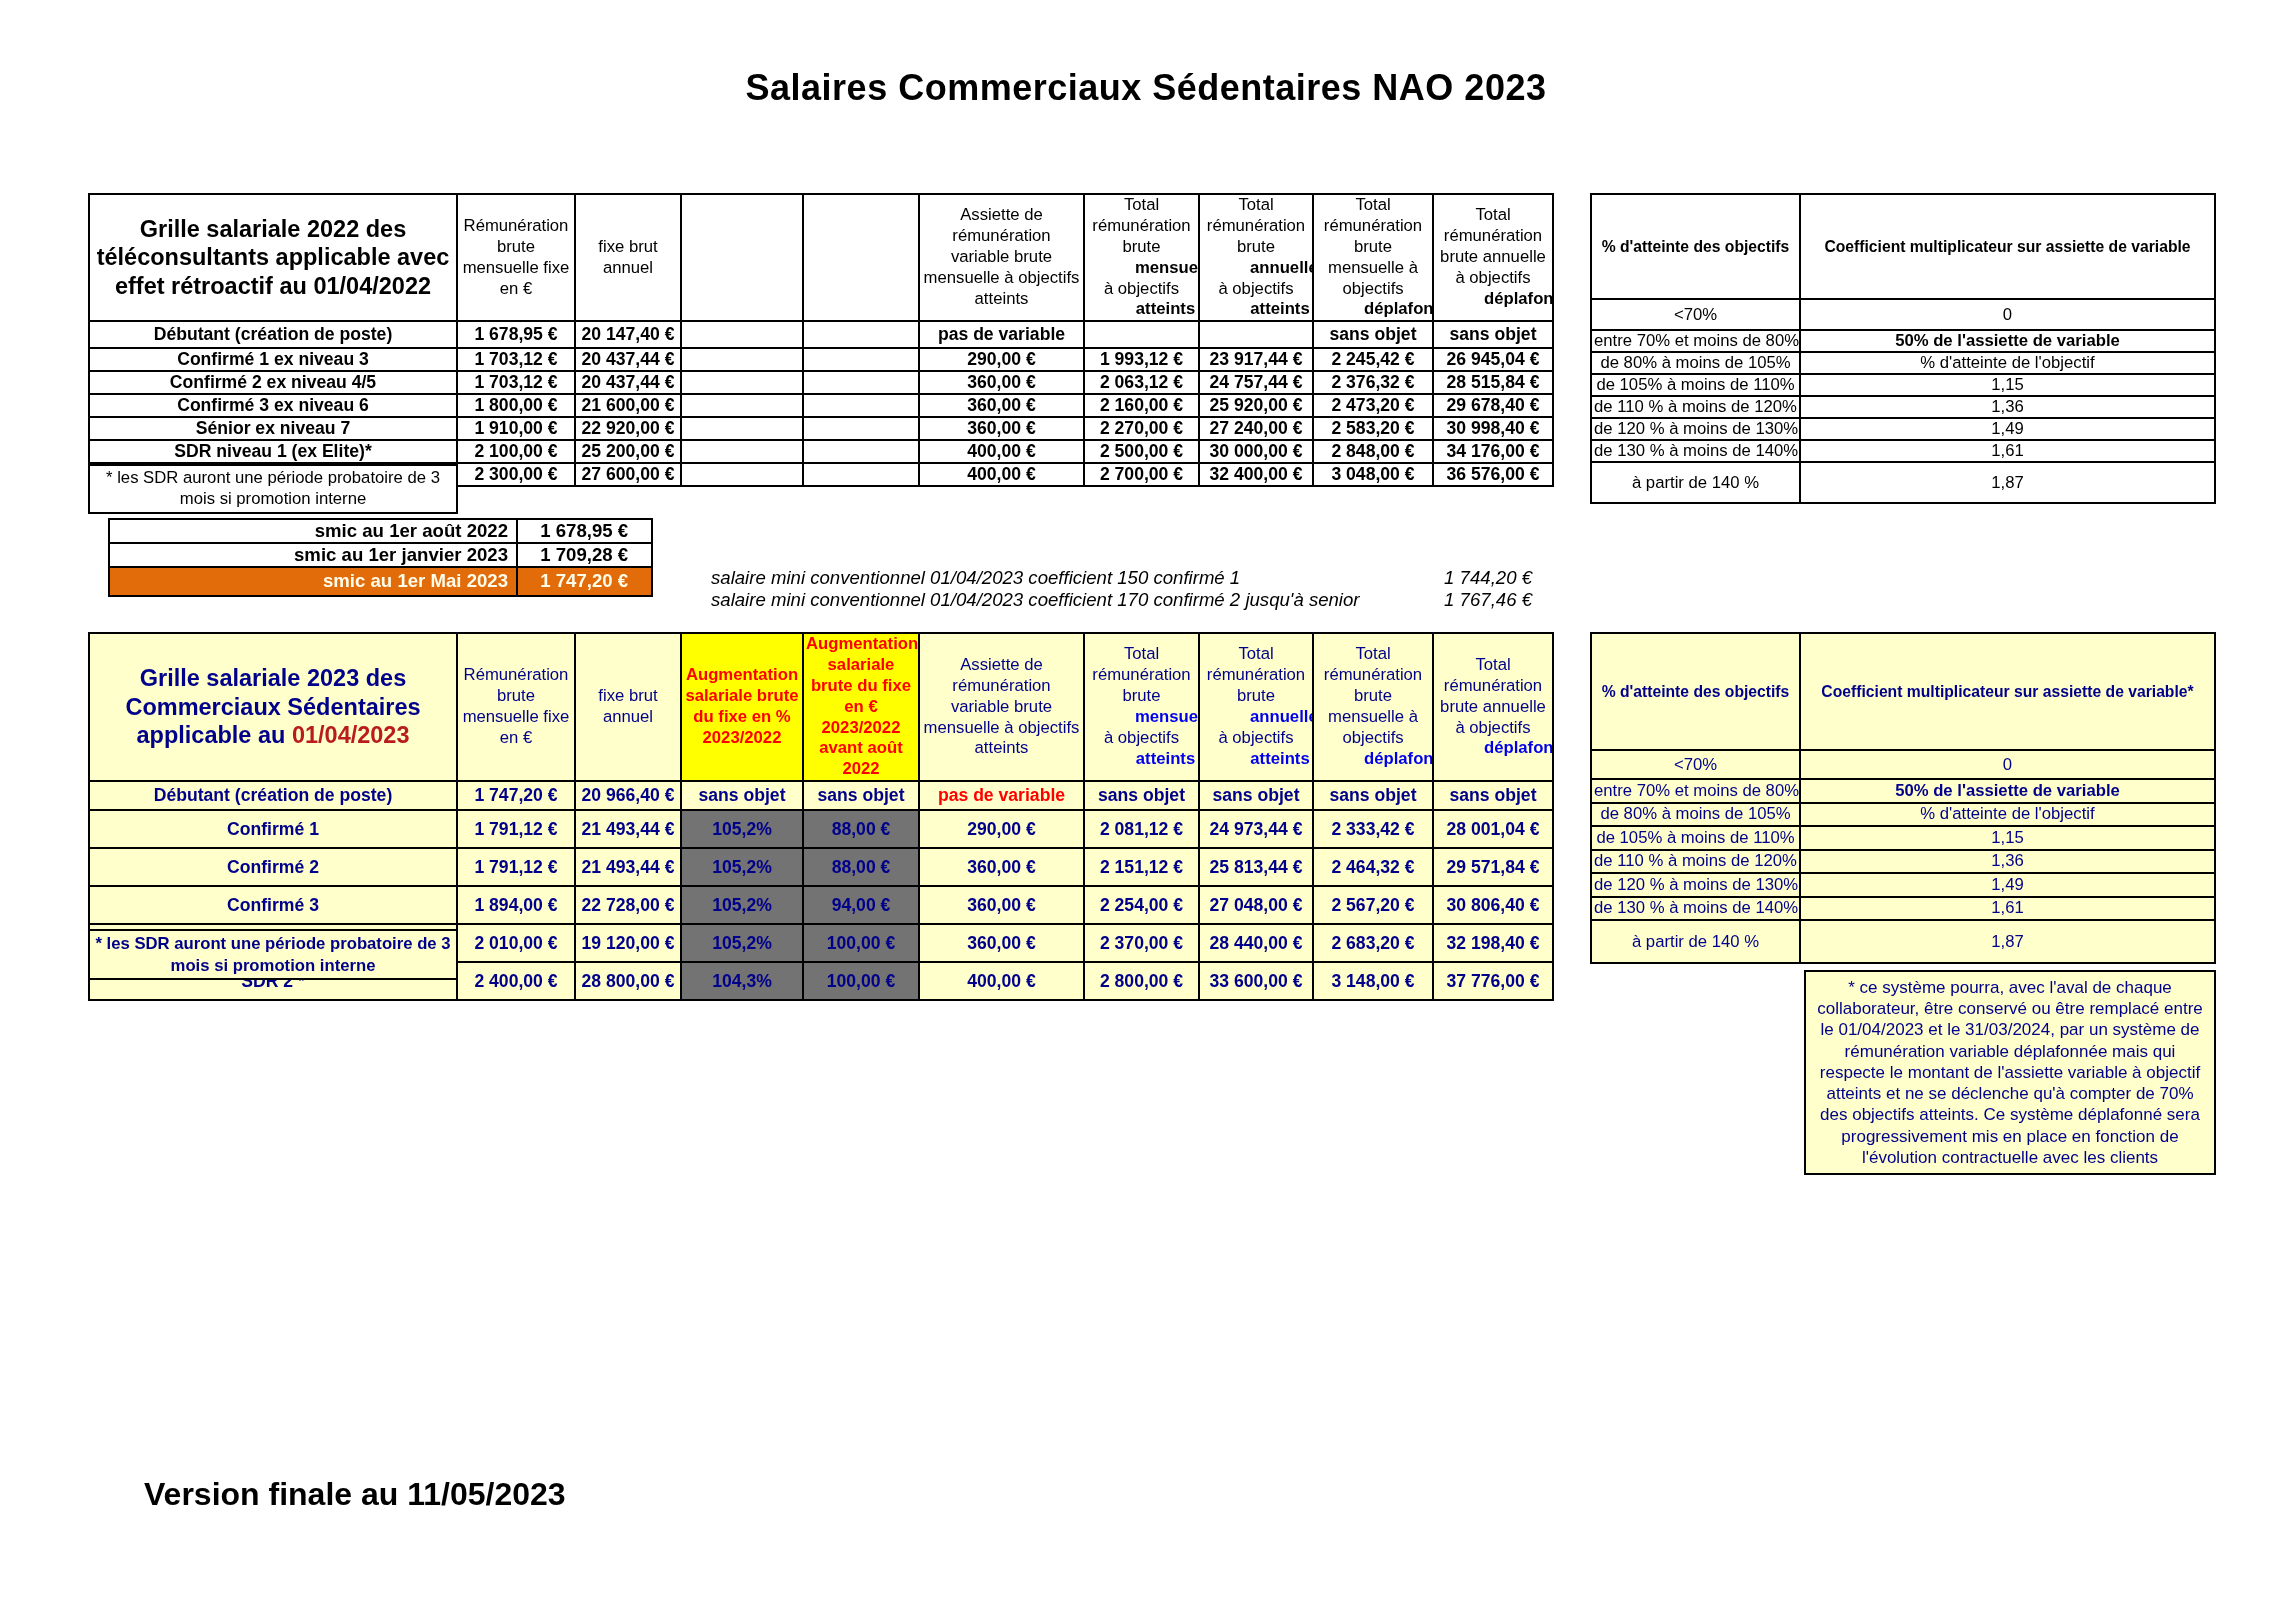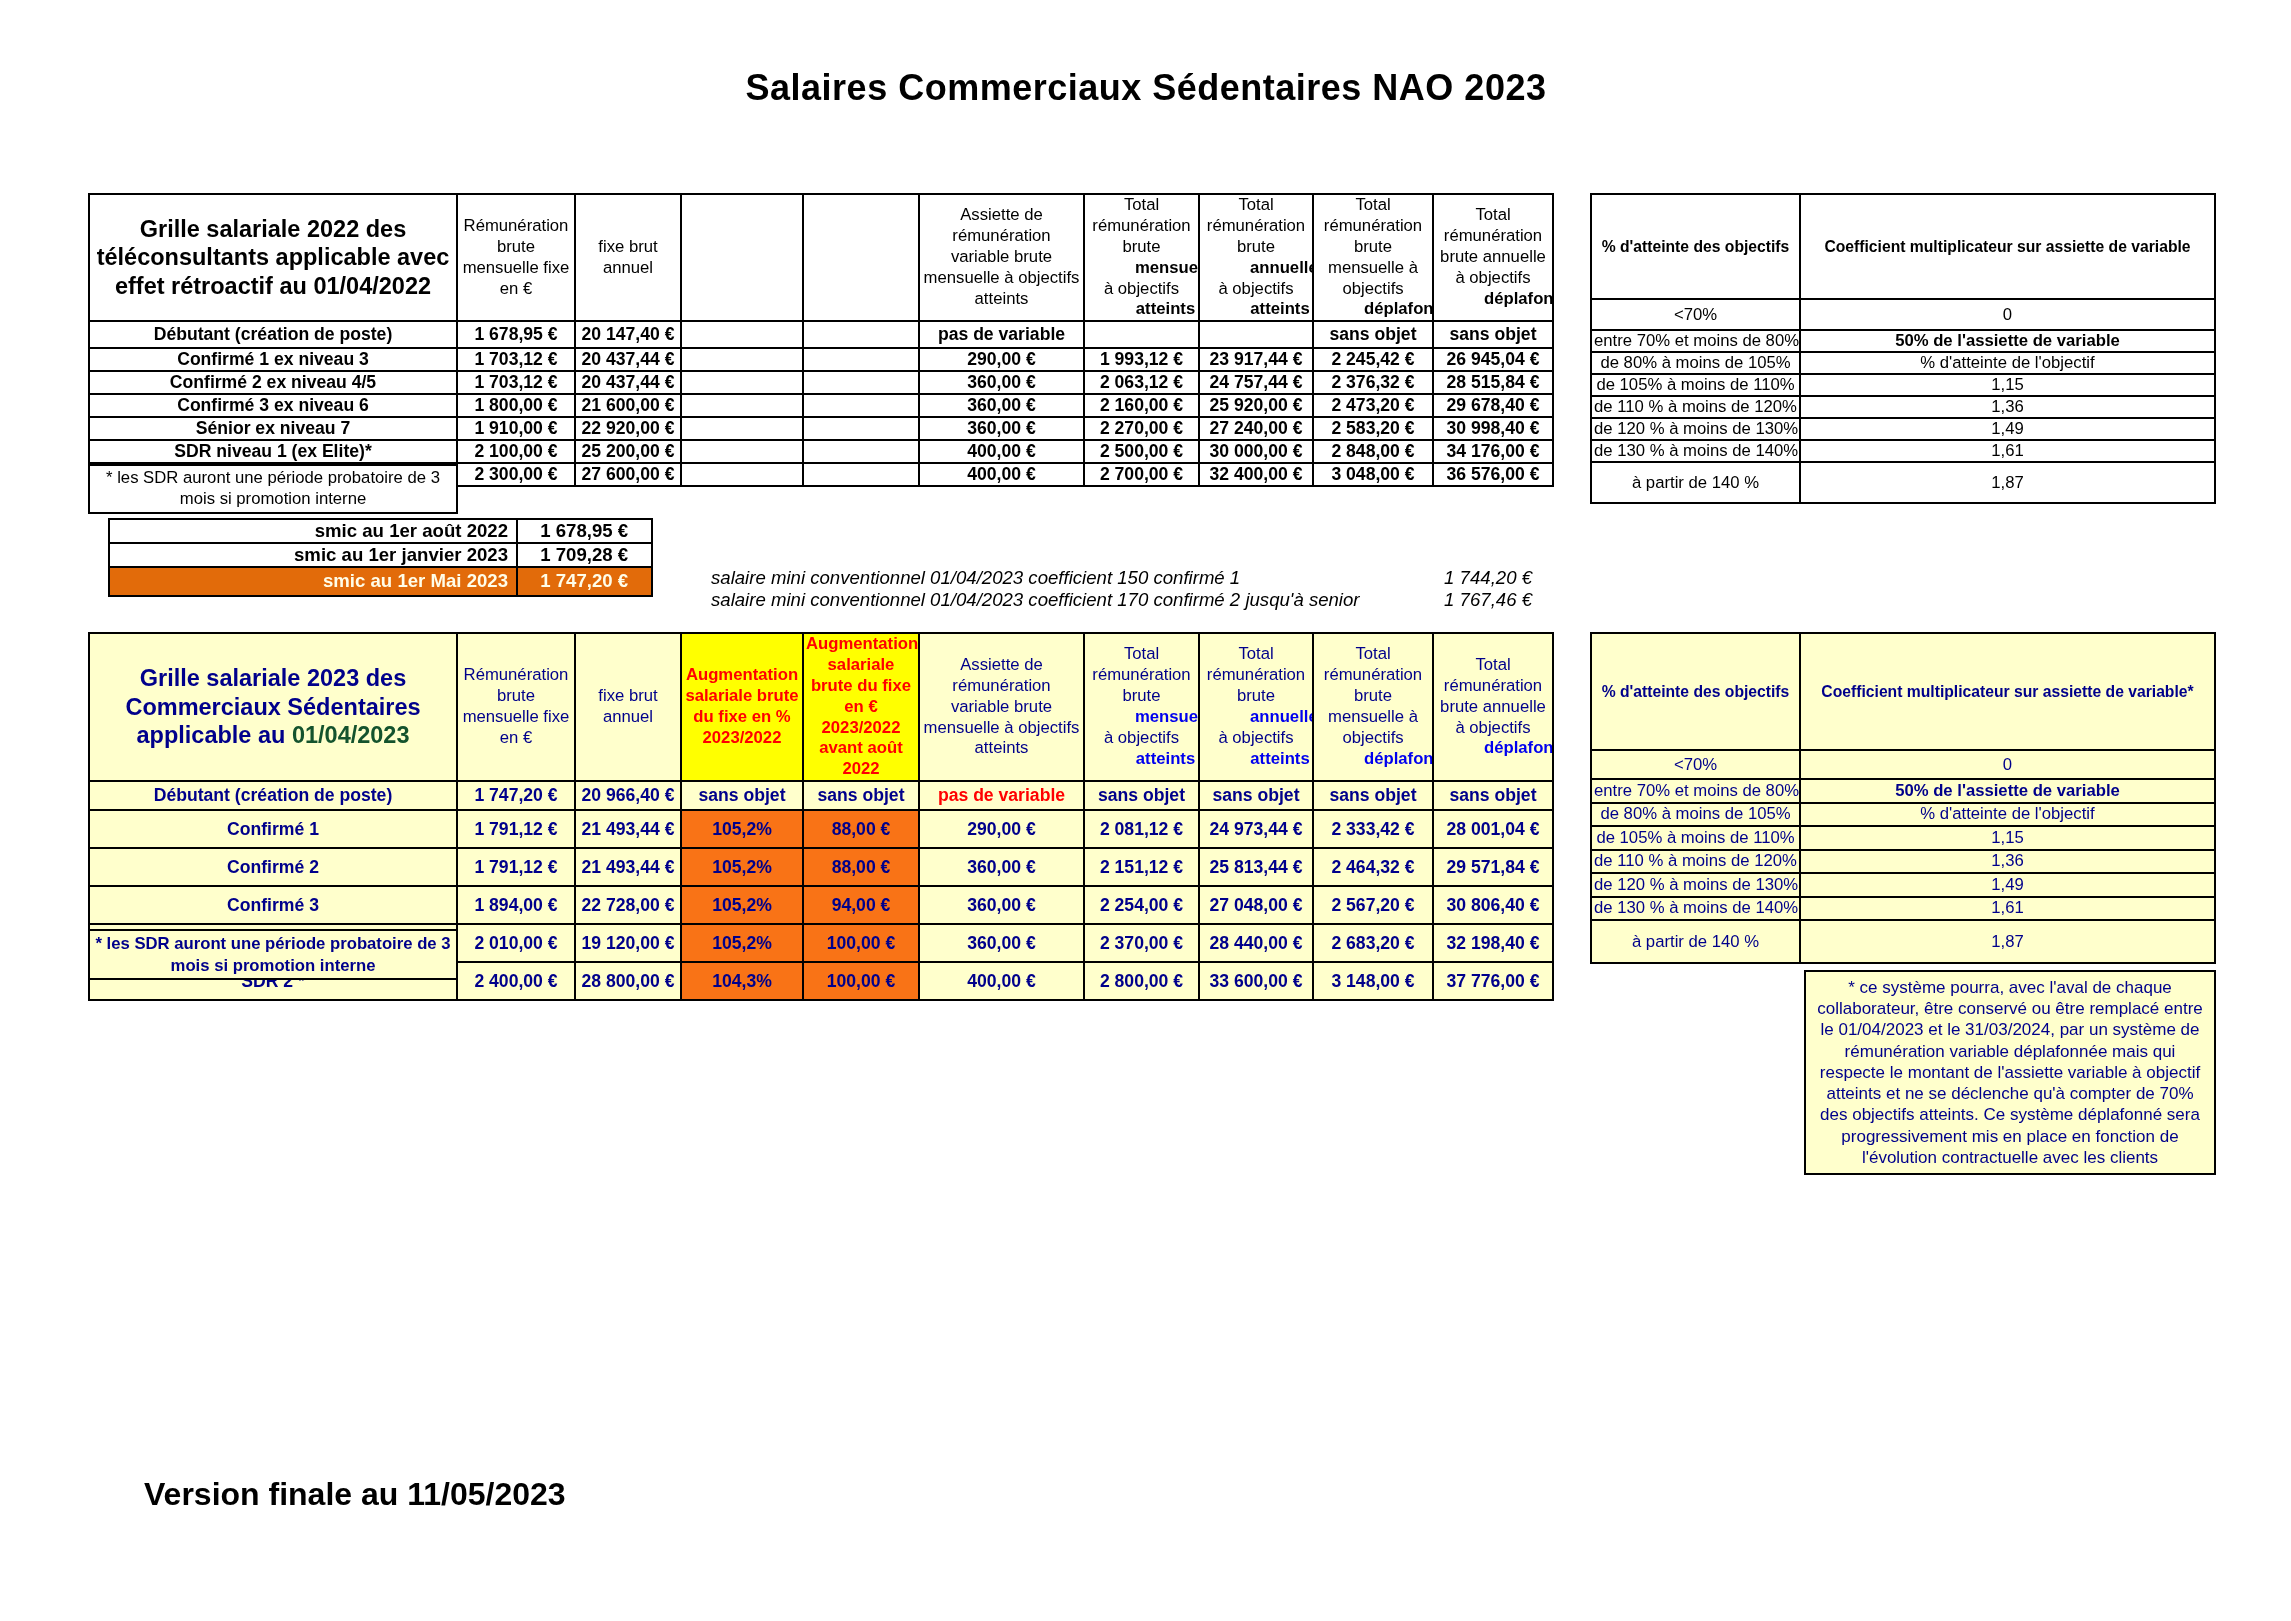--- a/index.html
+++ b/index.html
@@ -23,23 +23,23 @@
   .t2022{left:88px;top:193px;color:#000;background:#fff;}
   .t2022 thead tr{height:111px;}
   .t2022 tbody tr{height:21.6px;}
   .t2022 tbody tr:first-child{height:26.5px;}
   .t2023{left:88px;top:632px;color:#00008B;background:#FFFFCC;}
   .t2023 thead tr{height:123px;}
   .t2023 tbody tr{height:38px;}
   .t2023 tbody tr:first-child{height:29px;}
   .t2023 .ch b{color:#0000EE;}
   .aug{background:#FFFF00;color:#FF0000;font-weight:bold;font-size:16.7px;line-height:1.25;text-align:center;}
-  td.hl{background:#f97316;}
+  td.hl{background:#737373;}
   td.redtxt{color:#FF0000;}
-  .corner .red{color:#14532d;}
+  .corner .red{color:#b91c1c;}
 
   
   .obj{width:623px;}
   .obj th{font-size:15.7px;font-weight:bold;text-align:center;white-space:nowrap;border-radius:32px;}
   .obj td{font-size:16.7px;font-weight:normal;text-align:center;white-space:nowrap;margin-left:23px;}
   .obj td.bv{font-weight:bold;}
   .o2022{left:1590px;top:193px;color:#000;background:#fff;}
   .o2022 thead tr{height:105px;}
   .o2022 tbody tr{height:20.6px;}
   .o2022 tbody tr:first-child{height:31px;}

